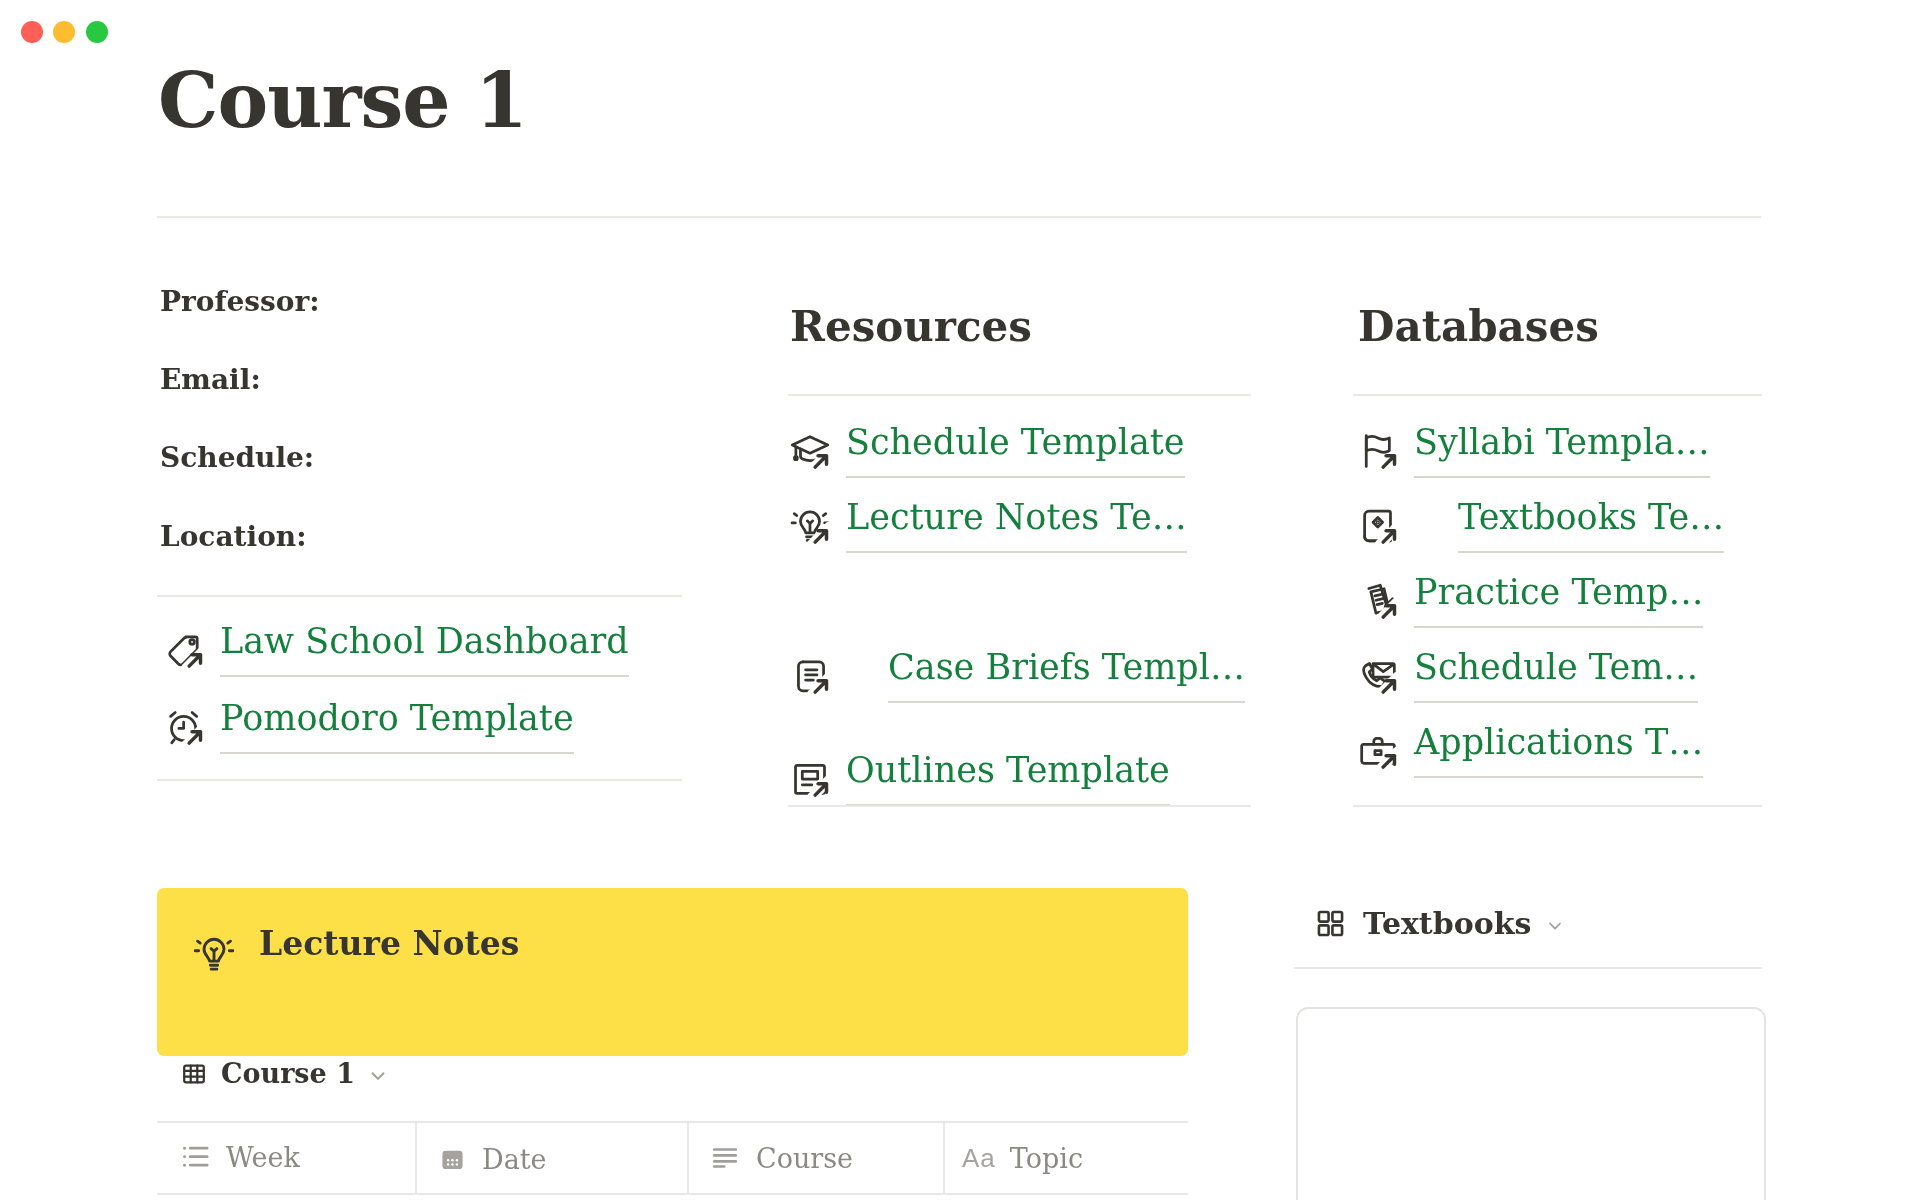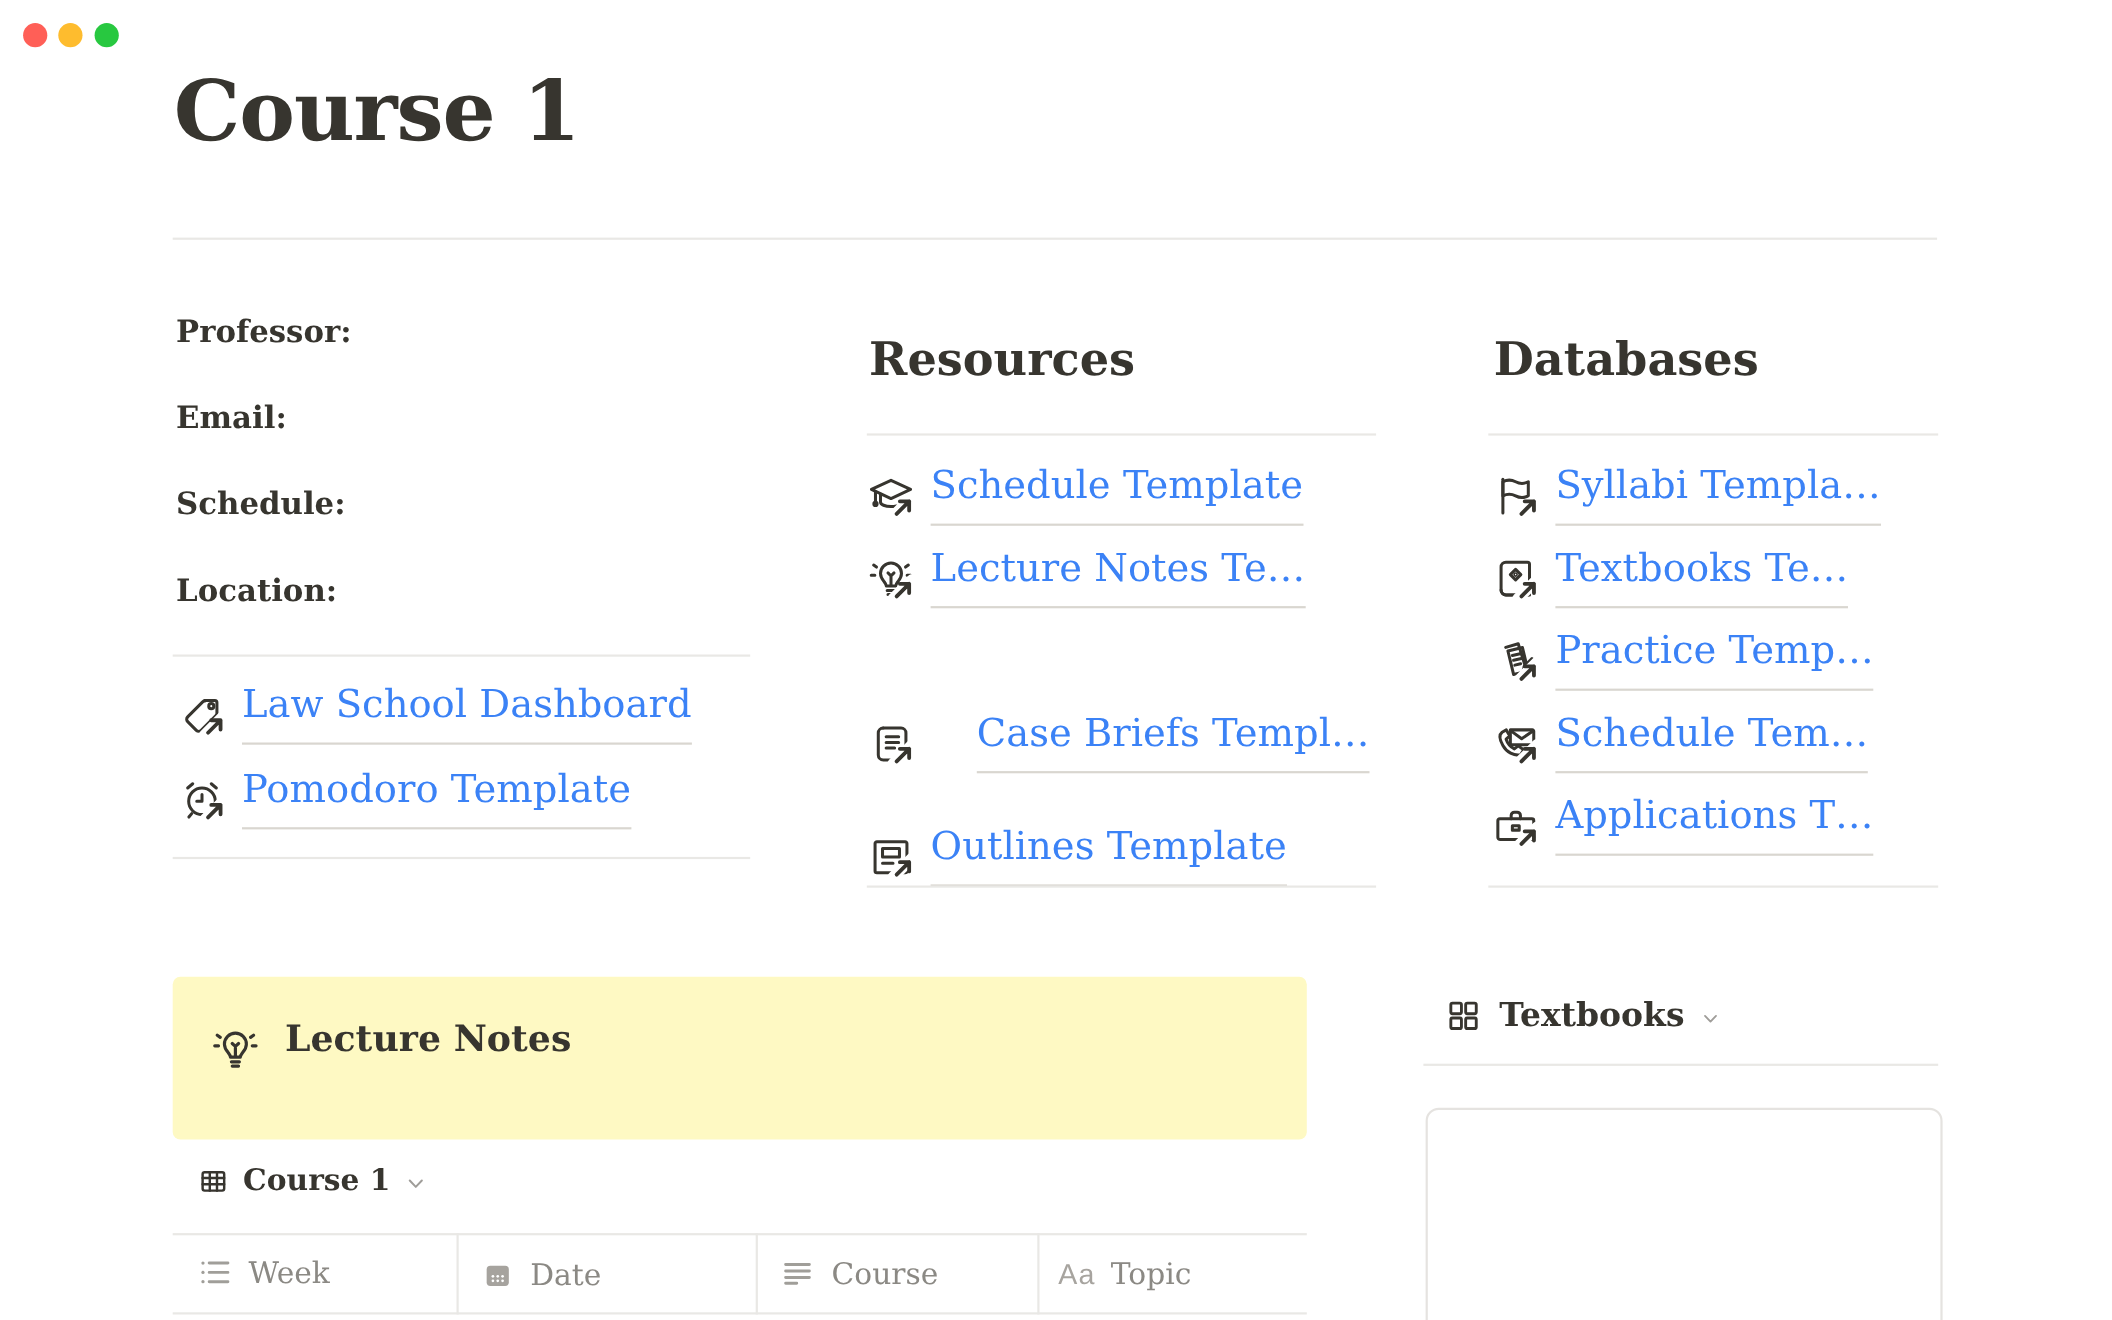--- a/index.html
+++ b/index.html
@@ -10,29 +10,29 @@
   .dot{position:absolute;width:22px;height:22px;border-radius:50%;top:21px;}
   .dot-red{background:#ff5f57;left:21px;}
   .dot-yellow{background:#febc2e;left:53px;}
   .dot-green{background:#28c840;left:86px;}
   h1.title{position:absolute;left:158px;top:56px;margin:0;font-size:76px;font-weight:700;
            letter-spacing:-1px;color:#37352f;}
   .label{position:absolute;left:160px;font-size:28px;font-weight:700;line-height:44px;white-space:nowrap;}
   .colhead{position:absolute;font-size:42px;font-weight:700;line-height:48px;white-space:nowrap;}
   .linkrow{position:absolute;display:flex;align-items:center;height:46px;}
   .linkrow .ic{width:44px;height:44px;flex:0 0 auto;margin-right:14px;}
-  .linkrow .lnk{font-size:35px;line-height:1.05;color:#3b82f6;text-decoration:none;
+  .linkrow .lnk{font-size:35px;line-height:1.05;color:#15803d;text-decoration:none;
                 border-bottom:2.5px solid #d9d6d0;padding-bottom:15px;white-space:nowrap;cursor:pointer;}
   .ic svg{width:100%;height:100%;display:block;}
   .ic svg .s{stroke:#37352f;stroke-width:1.5;fill:none;stroke-linecap:round;stroke-linejoin:round;}
   .ic svg .wt{stroke:#ffffff;stroke-width:5.5;fill:none;stroke-linecap:round;}
   .ic svg .ar{stroke:#37352f;stroke-width:1.9;fill:none;stroke-linecap:round;stroke-linejoin:round;}
   .gic svg .g{stroke:#a09e99;stroke-width:1.9;fill:none;stroke-linecap:round;stroke-linejoin:round;}
-  .callout{position:absolute;left:157px;top:888px;width:1031px;height:148px;border-radius:7px;
-           background:#fef9c3;}
+  .callout{position:absolute;left:157px;top:888px;width:1031px;height:168px;border-radius:7px;
+           background:#fde047;}
   .callout .ic{position:absolute;left:34px;top:43px;width:46px;height:46px;}
   .callout .ctext{position:absolute;left:102px;top:36px;font-size:33px;font-weight:700;}
   .viewtitle{position:absolute;left:180px;top:1058px;display:flex;align-items:center;}
   .viewtitle .ic{width:28px;height:28px;margin-right:13px;}
   .viewtitle .vt{font-size:27px;font-weight:700;white-space:nowrap;}
   .viewtitle .chev{width:22px;height:22px;margin-left:12px;margin-top:4px;}
   .chev svg{width:100%;height:100%;display:block;}
   .chev svg path{stroke:#9f9d99;stroke-width:2;fill:none;stroke-linecap:round;stroke-linejoin:round;}
   .hcell{position:absolute;display:flex;align-items:center;height:36px;color:#8b8984;}
   .hcell .ic{width:34px;height:34px;margin-right:14px;}
@@ -149,21 +149,21 @@
     <span class="ic">
         <svg viewBox="0 0 24 24">
       <path class="s" d="M5.6 3.6 V20.4"></path>
       <path class="s" d="M5.6 4.9 c2.1 -1.1 4.2 -1.1 6.3 0 2.1 1.1 4.2 1.1 6.3 0 V11.9 c-2.1 1.1 -4.2 1.1 -6.3 0 -2.1 -1.1 -4.2 -1.1 -6.3 0 Z"></path>
       <path class="wt" d="M13 22 22.5 12.5"></path>
           <path class="ar" d="M14.8 20.8 21 14.6 M16.4 14.6 H21 V19.2"></path>
     </svg>
       </span>
     <a class="lnk">Syllabi Templa…</a>
   </div>
-  <div class="linkrow" style="left:1356px;top:503px;">
+  <div class="linkrow" style="left:1356px;top:503px;gap:44px;">
     <span class="ic">
         <svg viewBox="0 0 24 24">
       <path class="s" d="M7.1 3.9 H17.8 a1 1 0 0 1 1 1 V19.1 a1 1 0 0 1 -1 1 H7.1 A2.4 2.4 0 0 1 4.7 17.7 V6.3 A2.4 2.4 0 0 1 7.1 3.9 Z"></path>
       <path class="s" d="M4.7 17.7 A2.4 2.4 0 0 0 7.1 20.1 H18.8"></path>
       <path class="s" d="M11.9 7.4 14.5 10 11.9 12.6 9.3 10 Z"></path>
       <circle class="s" cx="11.9" cy="10" r=".4"></circle>
       <path class="wt" d="M13 22 22.5 12.5"></path>
           <path class="ar" d="M14.8 20.8 21 14.6 M16.4 14.6 H21 V19.2"></path>
     </svg>
       </span>

